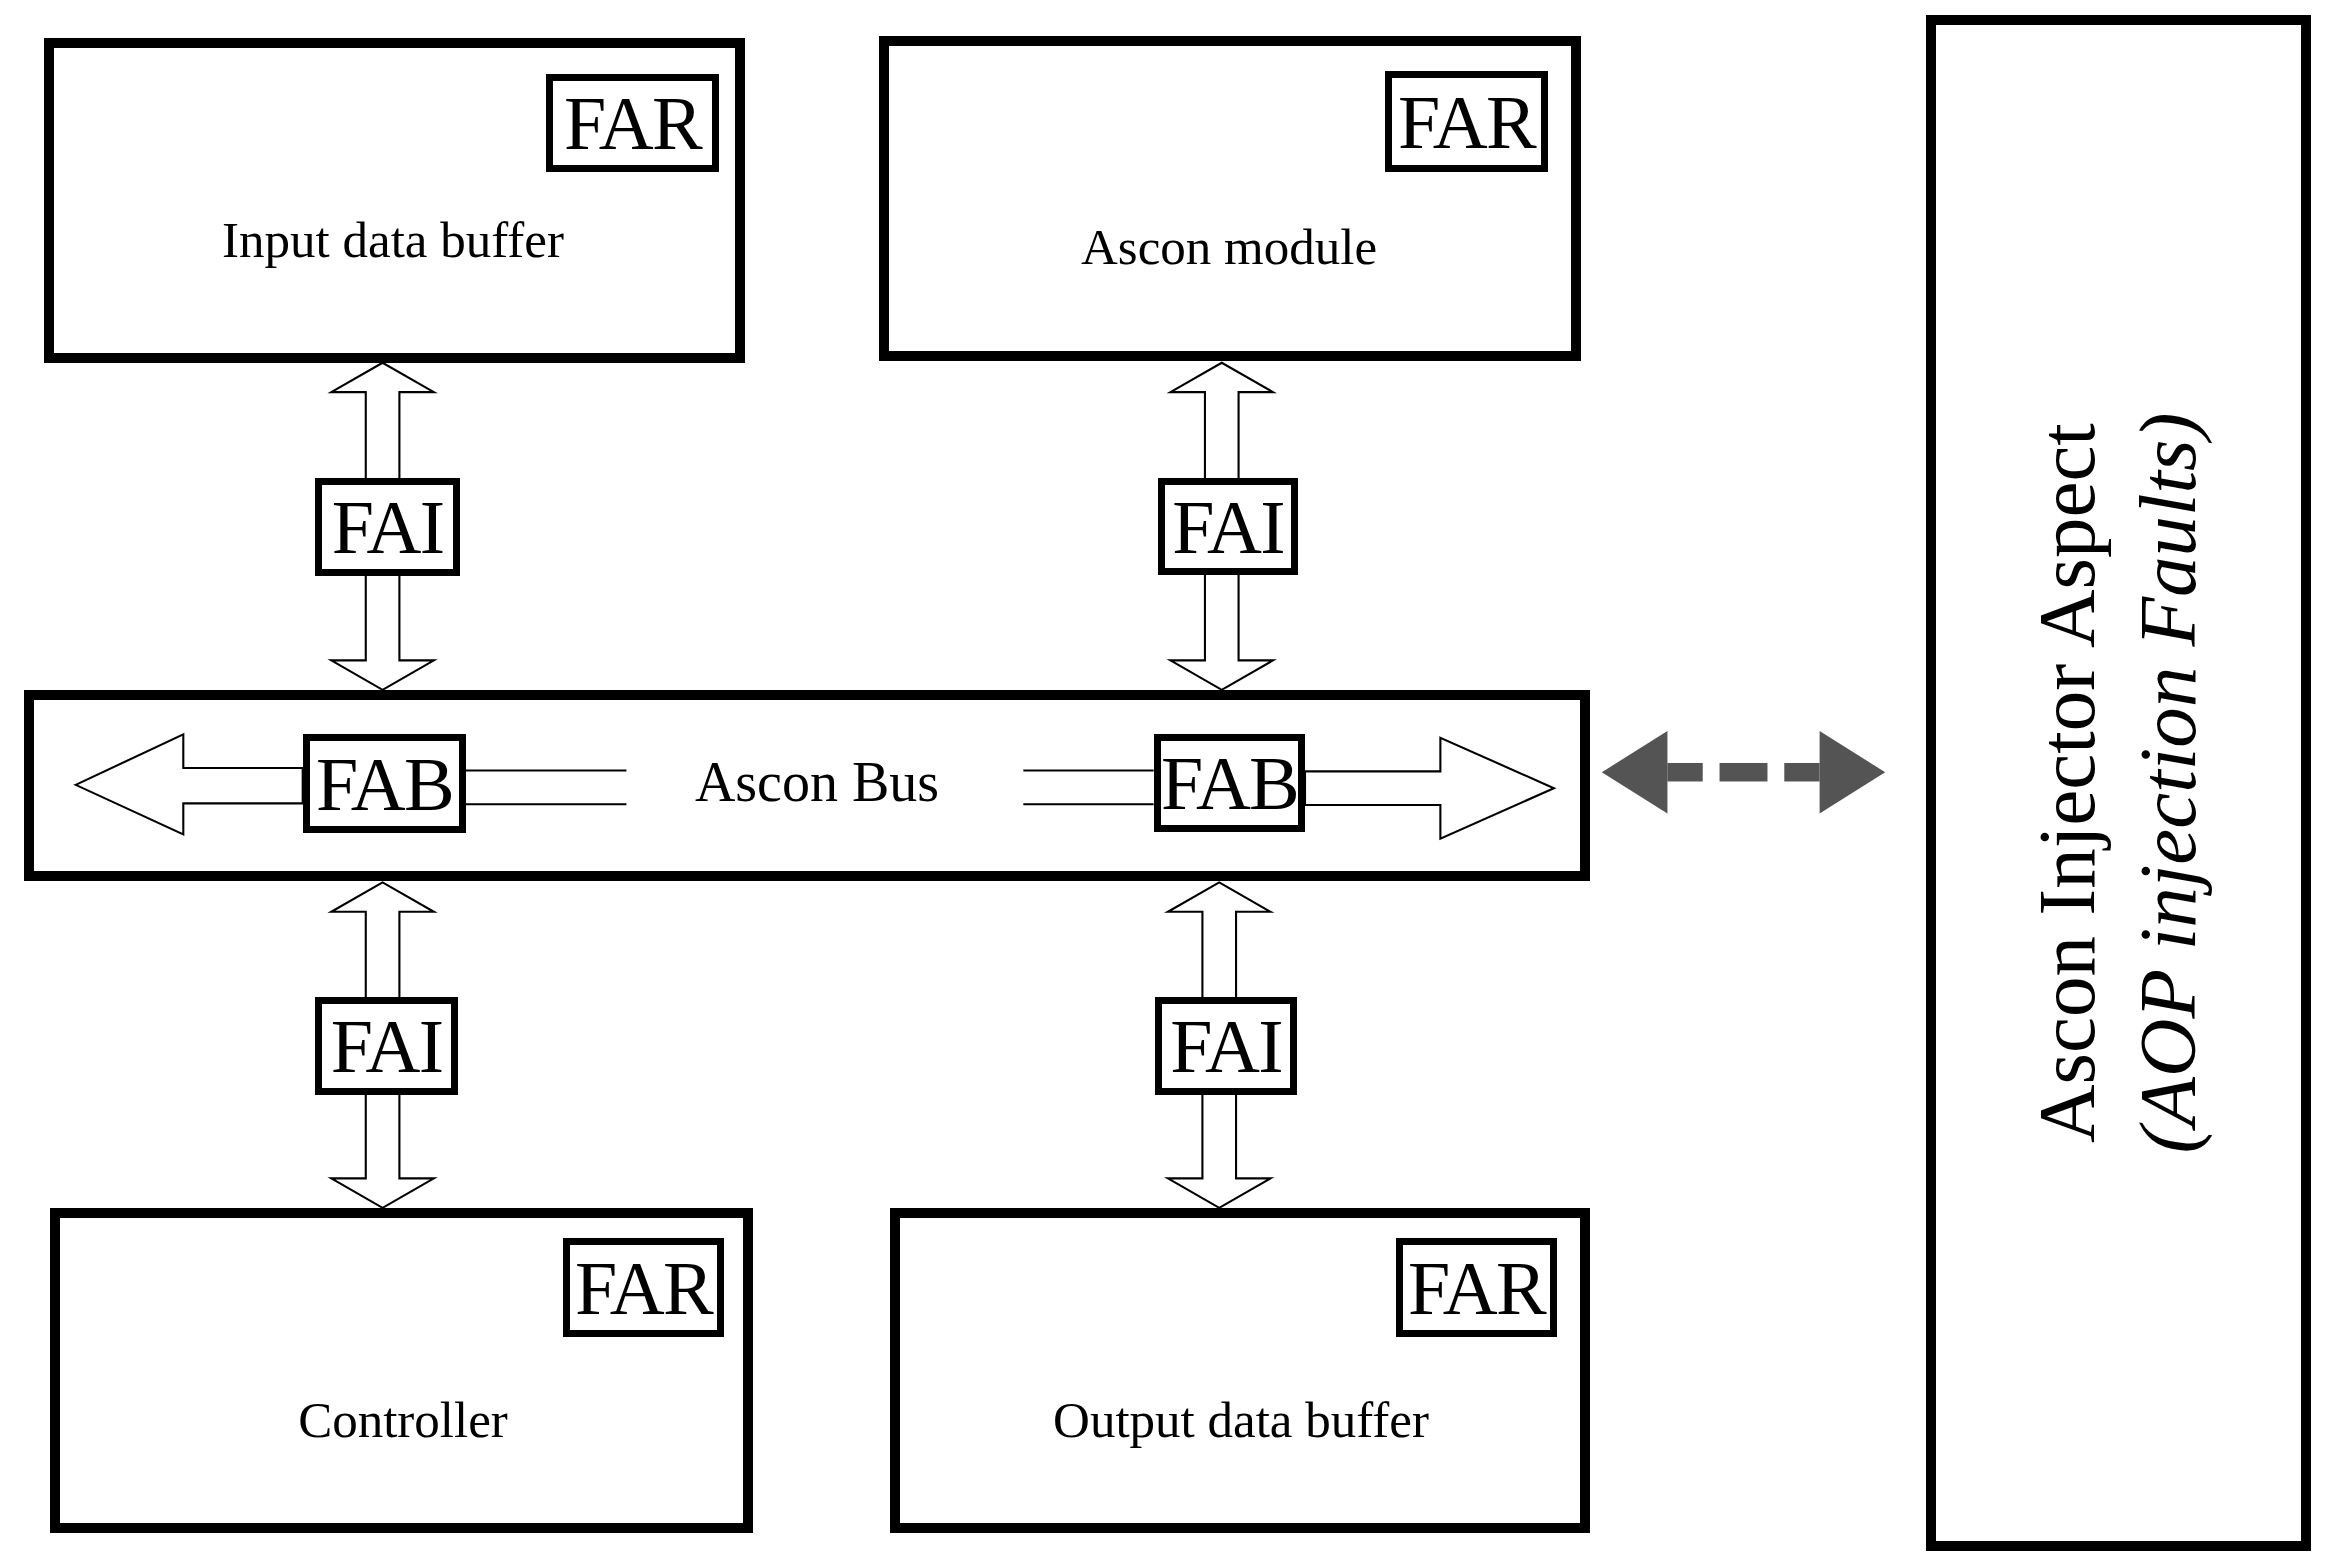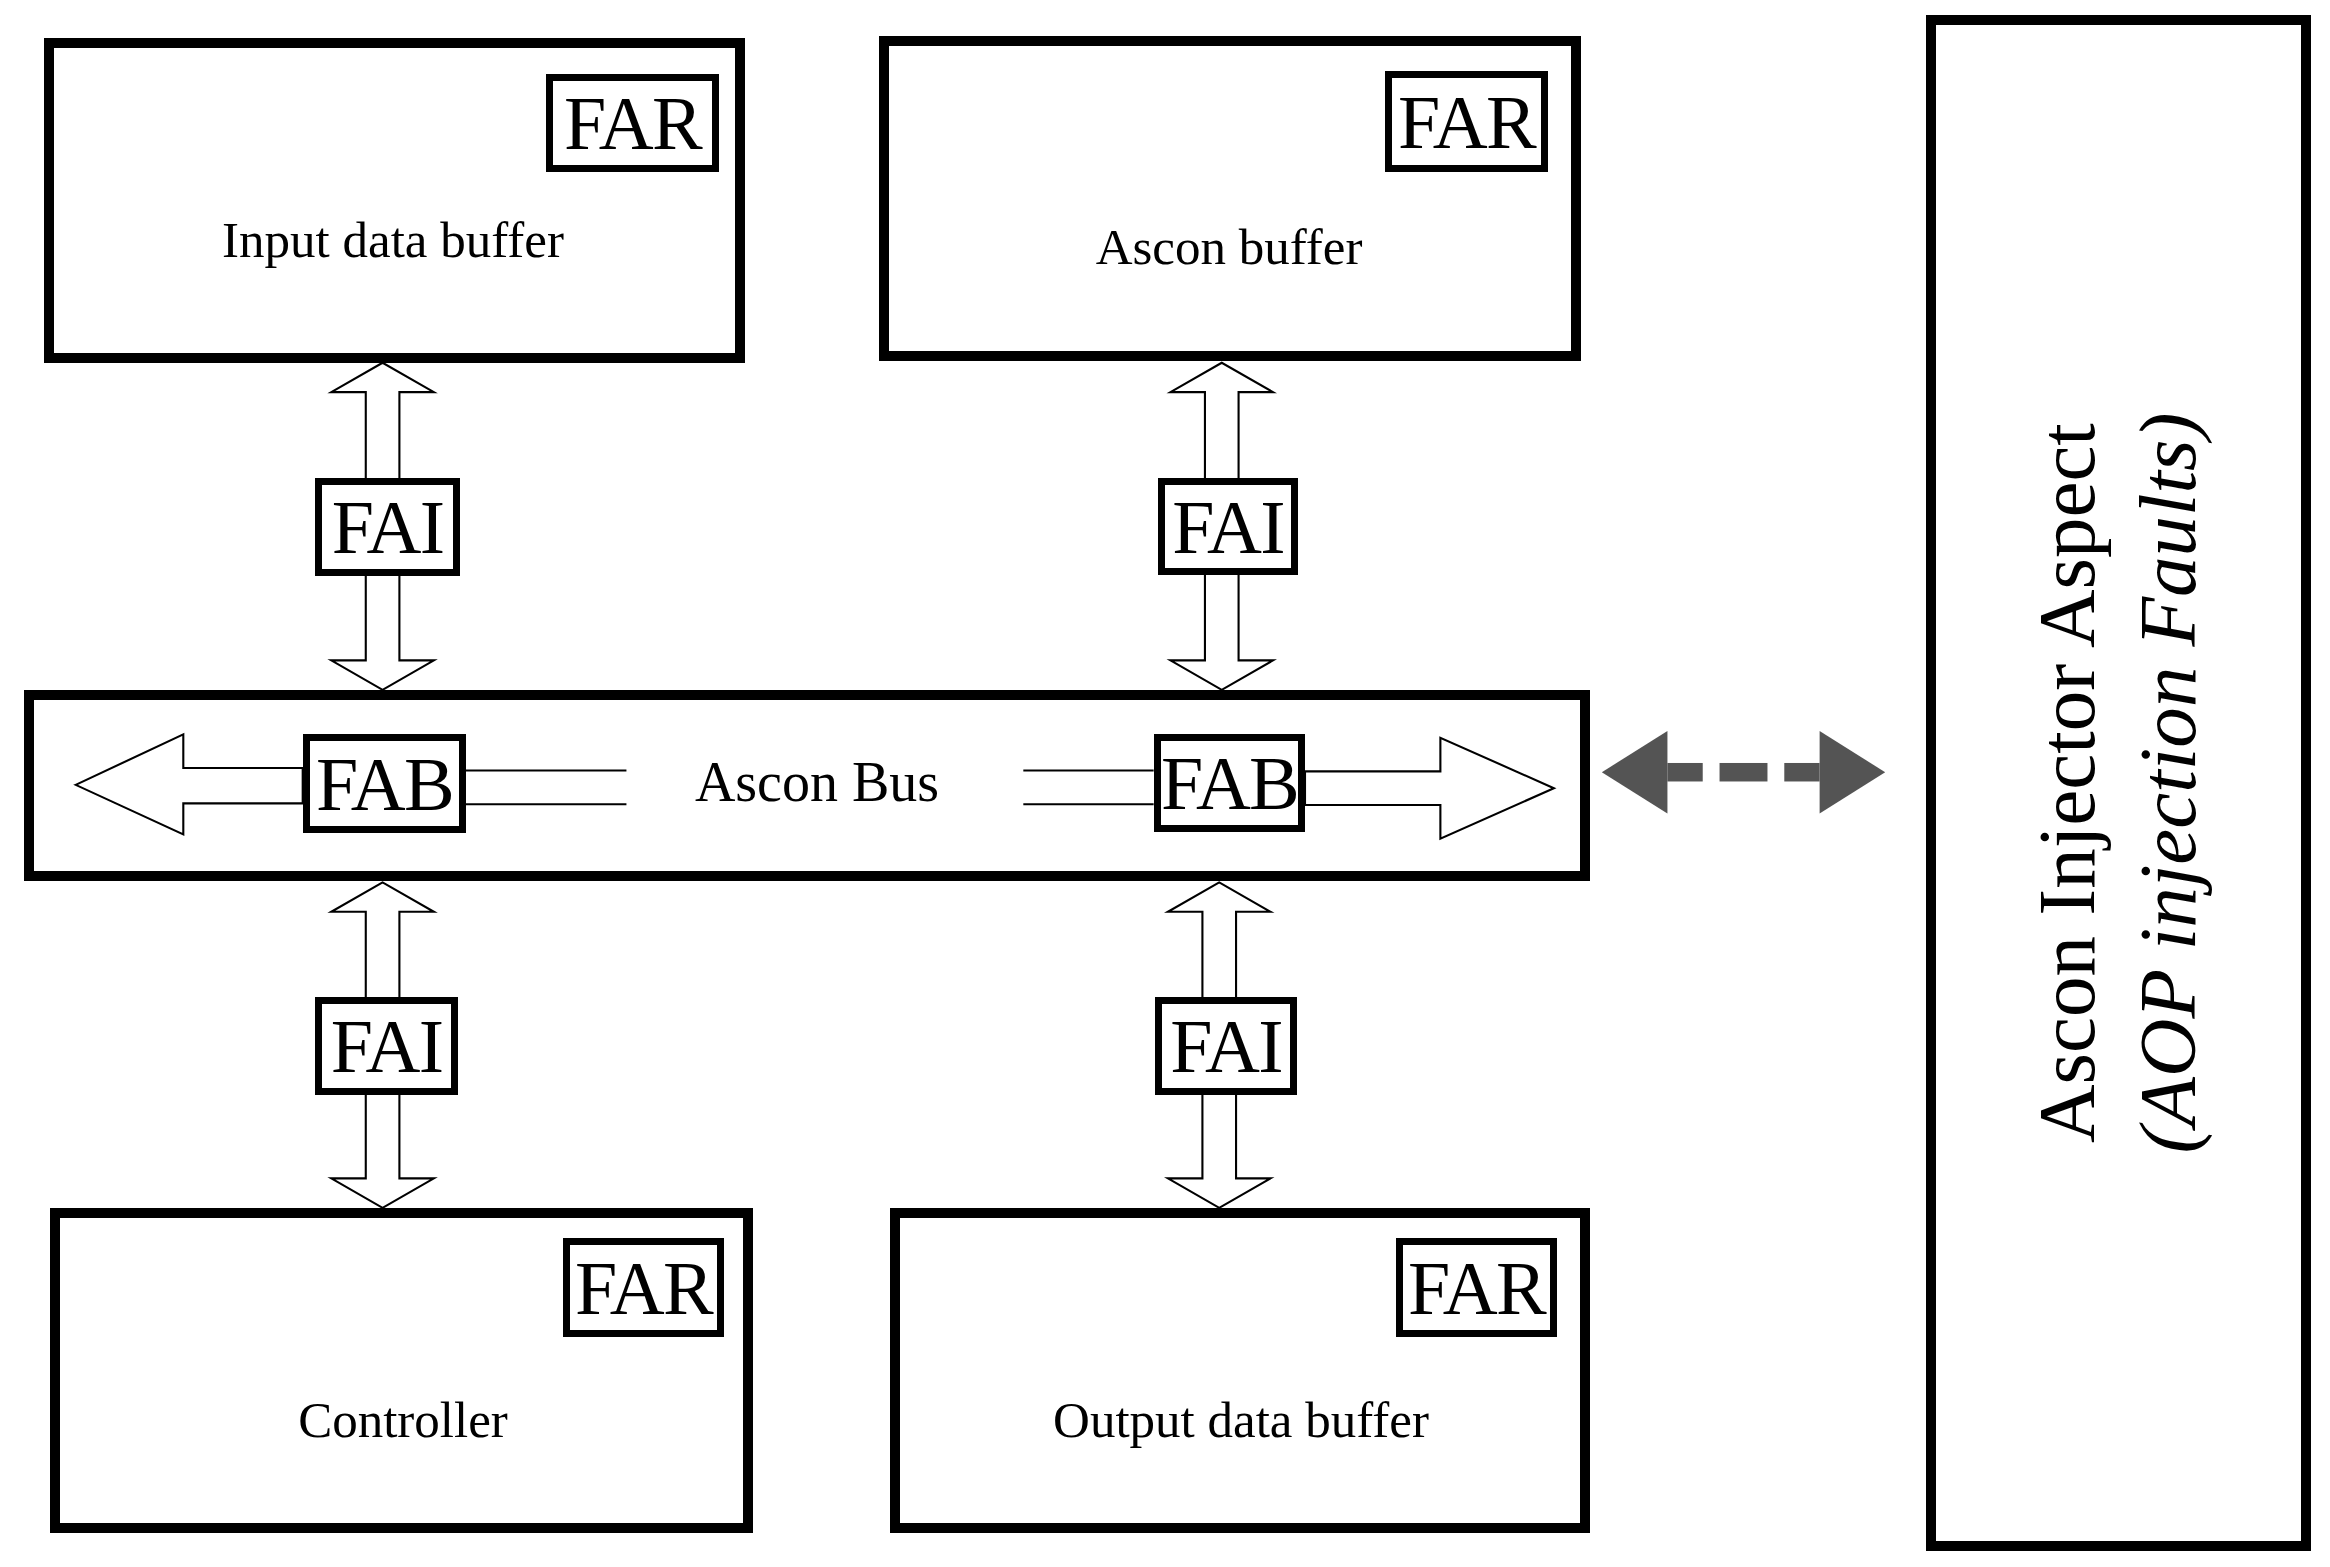--- a/index.html
+++ b/index.html
@@ -89,21 +89,21 @@
 
   <div class="badge" style="left:315px;top:478px;width:145px;height:98px;">FAI</div>
   <div class="badge" style="left:1158px;top:478px;width:140px;height:97px;">FAI</div>
   <div class="badge" style="left:315px;top:997px;width:143px;height:98px;">FAI</div>
   <div class="badge" style="left:1155px;top:997px;width:142px;height:98px;">FAI</div>
 
   <div class="badge" style="left:303px;top:734px;width:163px;height:99px;">FAB</div>
   <div class="badge" style="left:1154px;top:734px;width:151px;height:98px;">FAB</div>
 
   <div class="label" style="left:393px;top:241px;">Input data buffer</div>
-  <div class="label" style="left:1229px;top:248px;">Ascon buffer</div>
+  <div class="label" style="left:1229px;top:248px;">Ascon module</div>
   <div class="label bus-label" style="left:817px;top:782px;">Ascon Bus</div>
   <div class="label" style="left:1241px;top:1421px;">Output data buffer</div>
   <div class="label" style="left:403px;top:1421px;">Controller</div>
 
   <div class="injector-label" style="left:2118px;top:783px;">
     <div class="injector-line1">Ascon Injector Aspect</div>
     <div class="injector-line2">(AOP injection Faults)</div>
   </div>
 
 </div>

